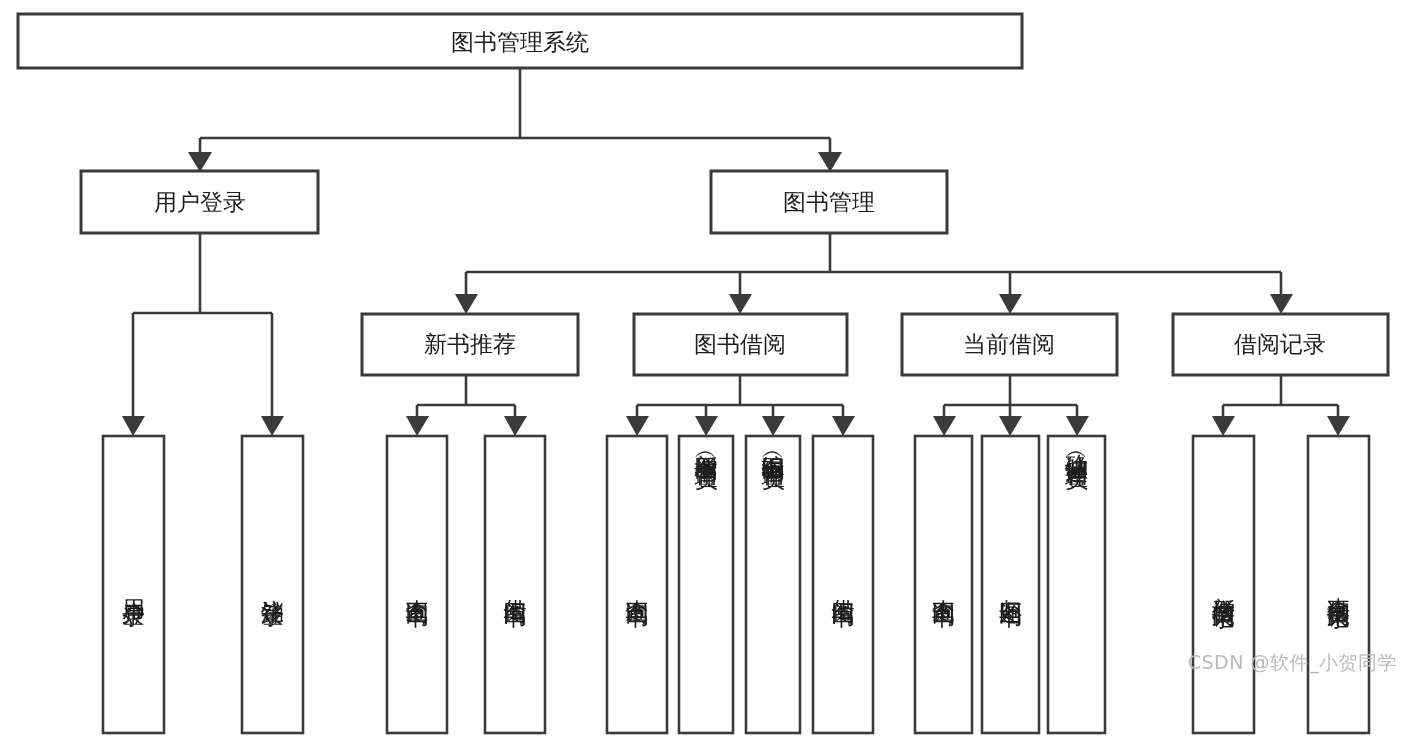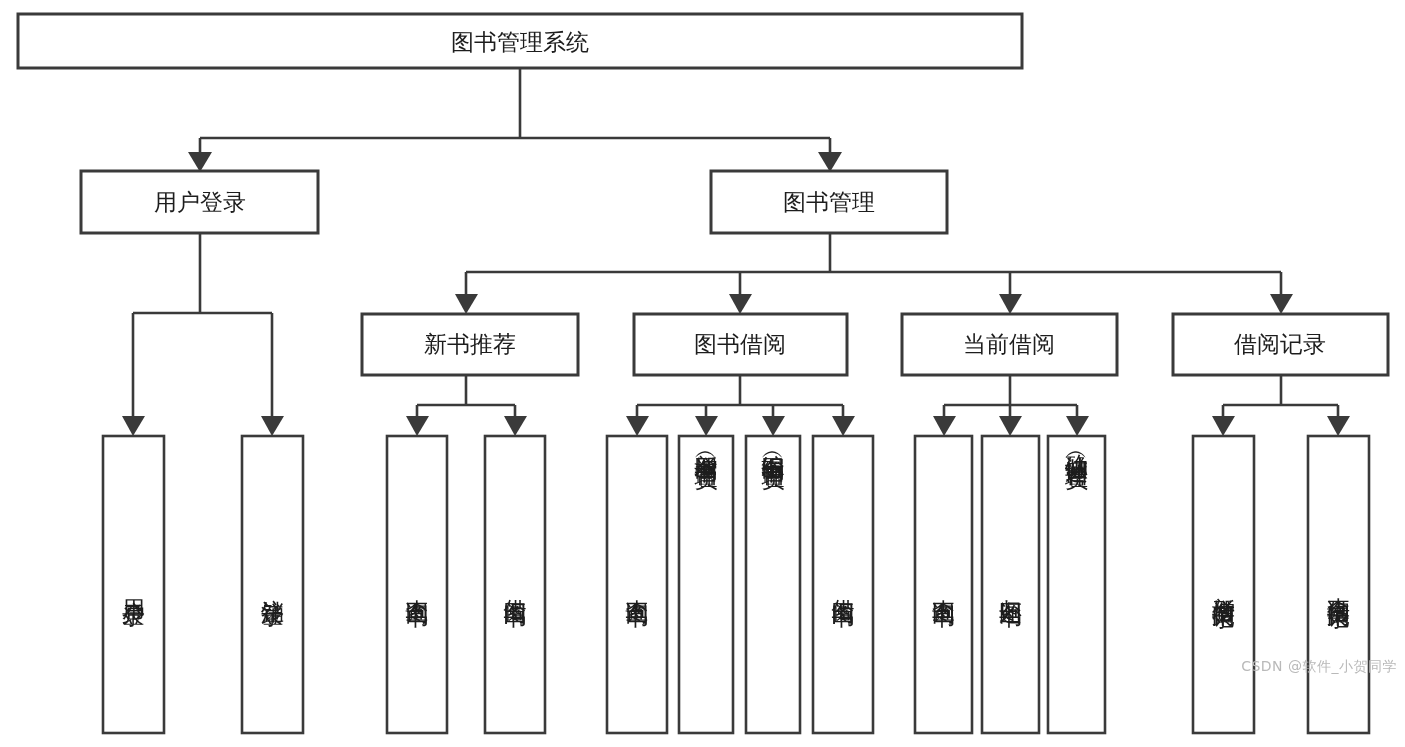--- a/index.html
+++ b/index.html
@@ -68,21 +68,21 @@
     line-height: 1.0;
     color: #1d1d1d;
     letter-spacing: 2px;
     white-space: nowrap;
   }
   .watermark {
     position: absolute;
     right: 8px;
     bottom: 6px;
     font-family: "DejaVu Sans", "Liberation Sans", sans-serif;
-    font-size: 14px;
+    font-size: 19px;
     color: #b9b9b9;
     letter-spacing: 0.5px;
     white-space: nowrap;
   }
 </style>
 </head>
 <body>
 
 <div id="diagram-root">
 

